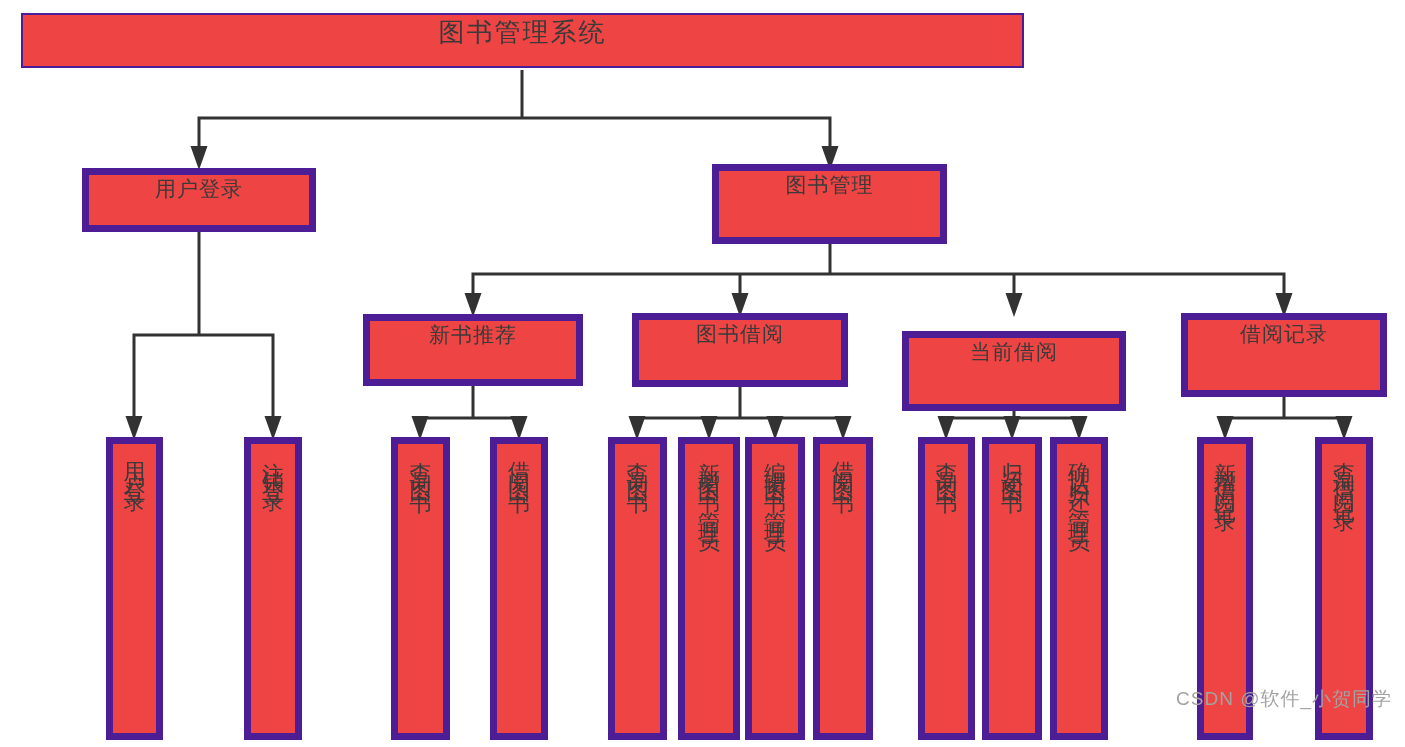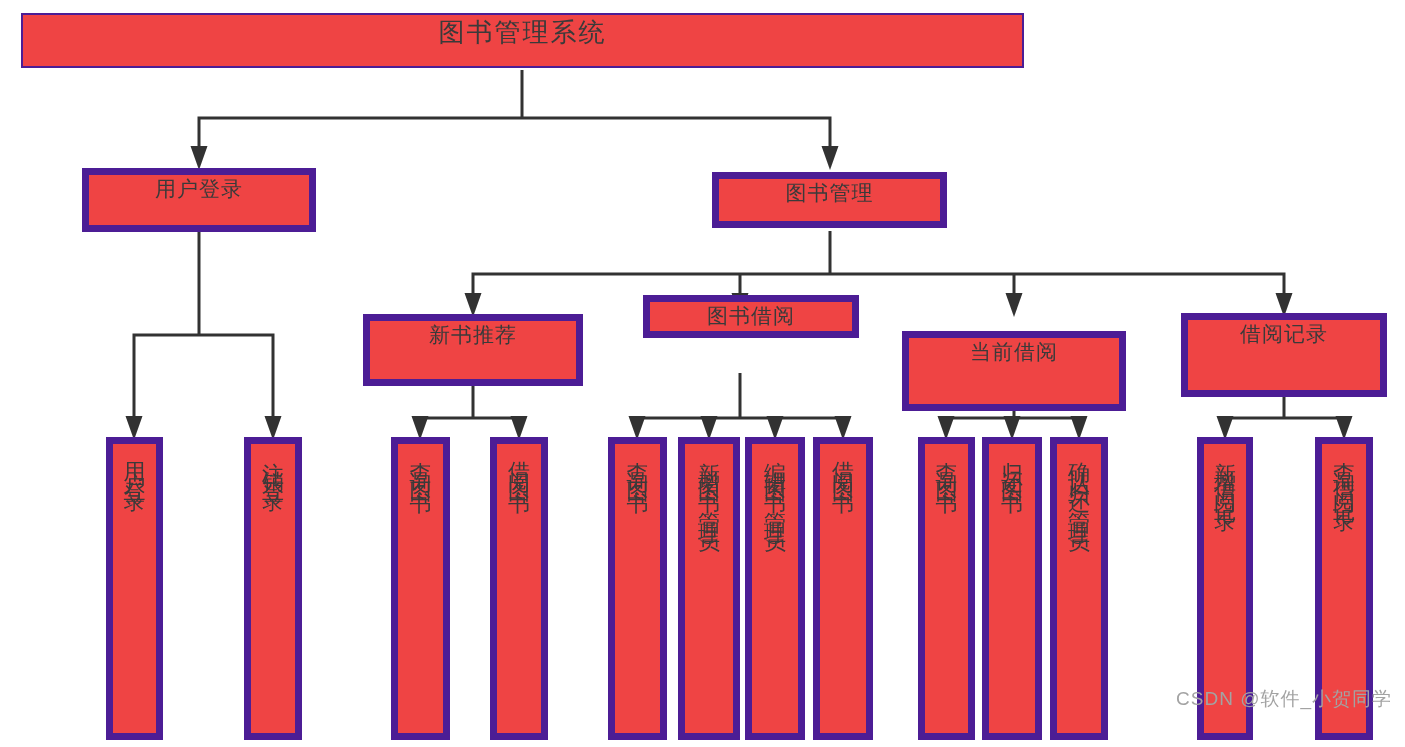--- a/index.html
+++ b/index.html
@@ -83,28 +83,28 @@
     </g>
   </svg>
 
   <div class="box root-box" style="left:21px;top:13px;width:1003px;height:55px;">
     <span class="label">图书管理系统</span>
   </div>
 
   <div class="box h-box" style="left:82px;top:168px;width:234px;height:64px;">
     <span class="label">用户登录</span>
   </div>
-  <div class="box h-box" style="left:712px;top:172px;width:235px;height:56px;">
+  <div class="box h-box" style="left:712px;top:164px;width:235px;height:80px;">
     <span class="label">图书管理</span>
   </div>
 
   <div class="box h-box" style="left:363px;top:314px;width:220px;height:72px;">
     <span class="label">新书推荐</span>
   </div>
-  <div class="box h-box" style="left:632px;top:295px;width:216px;height:43px;margin-left:11px;">
+  <div class="box h-box" style="left:632px;top:313px;width:216px;height:74px;">
     <span class="label">图书借阅</span>
   </div>
   <div class="box h-box" style="left:902px;top:331px;width:224px;height:80px;">
     <span class="label">当前借阅</span>
   </div>
   <div class="box h-box" style="left:1181px;top:313px;width:206px;height:84px;">
     <span class="label">借阅记录</span>
   </div>
 
   <div class="box v-box" style="left:106px;width:57px;">

